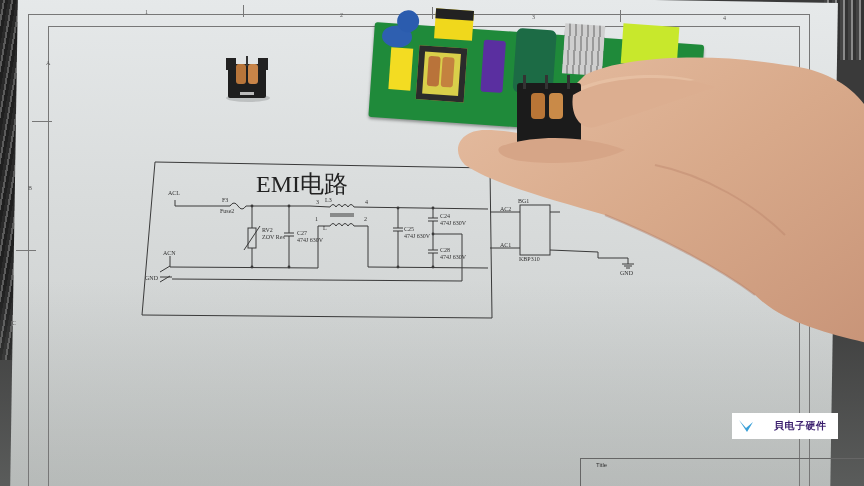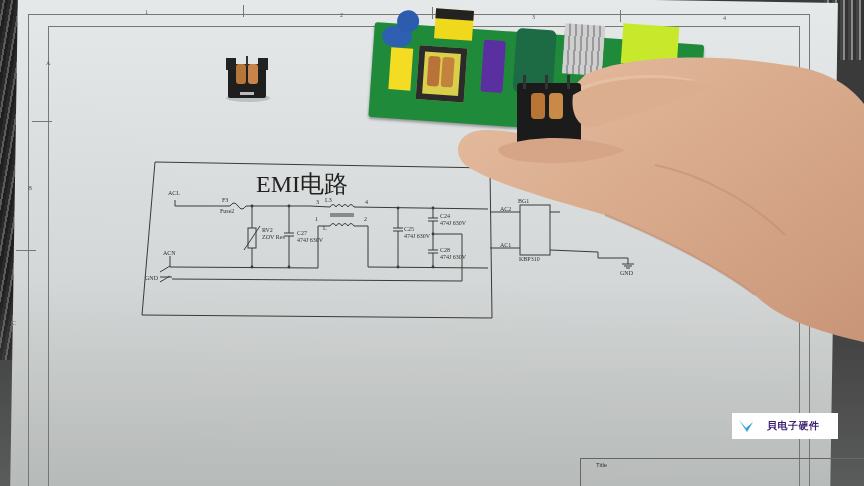--- a/index.html
+++ b/index.html
@@ -41,21 +41,21 @@
     .comp { position: absolute; }
 
     
     .hand { position: absolute; left: 455px; top: 35px; width: 420px; height: 310px; }
 
     
     .choke-small { position: absolute; left: 222px; top: 54px; width: 50px; height: 48px; }
 
     
     .watermark { position: absolute; left: 732px; top: 413px; width: 106px; height: 26px; background: #ffffff;
-      display: flex; align-items: center; padding-left: 6px; gap: 13px; }
+      display: flex; align-items: center; padding-left: 6px; gap: 20px; }
     .wm-text { font-family: "DejaVu Sans", sans-serif; font-size: 10px; font-weight: bold; color: #3b1f6e; letter-spacing: 0.5px; }
   </style>
 </head>
 <body>
 
 <div class="scene">
   <div class="bg-left"></div>
   <div class="bg-right"></div>
 
   <div class="paper"></div>

